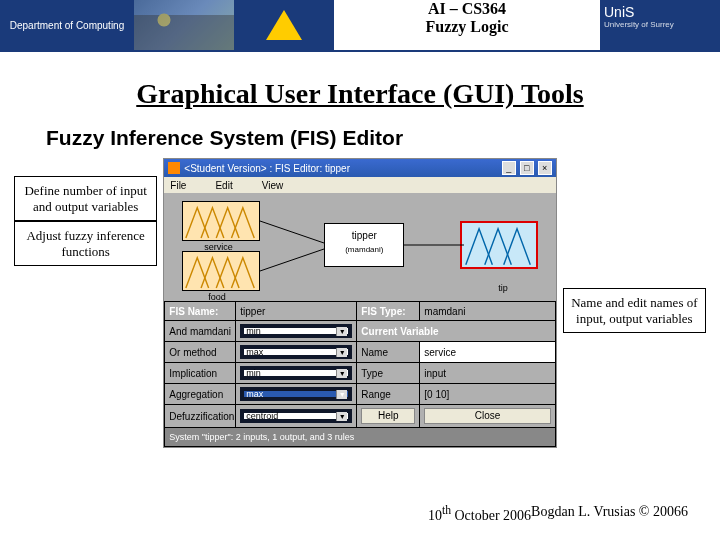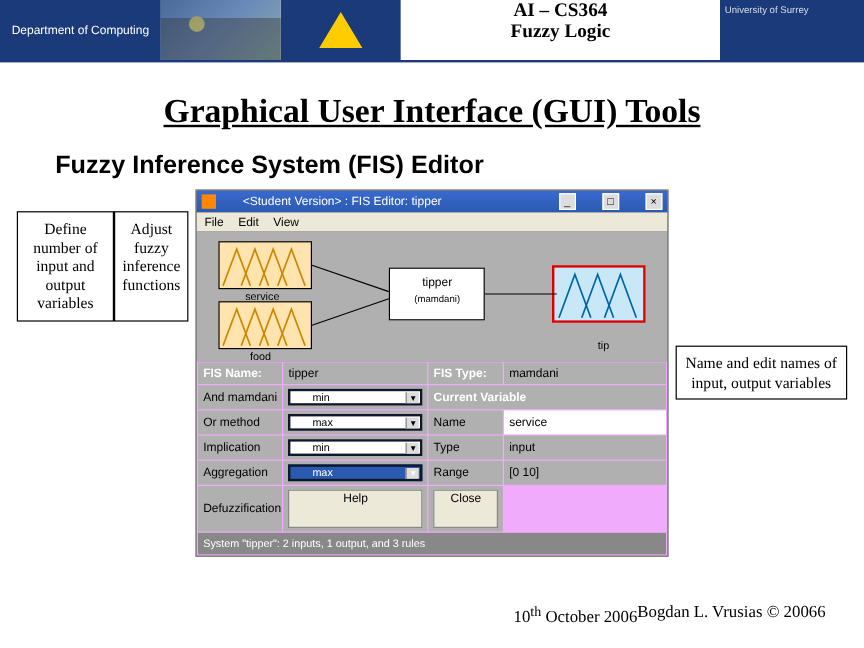--- a/index.html
+++ b/index.html
@@ -18,47 +18,47 @@
   .header-title div { font-size: 16px; font-weight: bold; }
   .header-right { width: 120px; background: #1a3a7a; color: #fff; font-family: Arial, sans-serif; font-size: 10px; padding: 4px; }
   .header-right .uni-s { font-size: 14px; }
 
   .slide-title { text-align: center; font-size: 28px; font-weight: bold; text-decoration: underline; margin: 26px 0 10px; }
 
   .section-heading { font-family: Arial, sans-serif; font-size: 21px; font-weight: bold; margin: 16px 0 8px 46px; }
 
   .content-row { display: flex; align-items: flex-start; padding: 0 14px; gap: 6px; }
 
-  .callouts-left { width: 145px; display: flex; flex-direction: row; padding-top: 18px; }
+  .callouts-left { width: 145px; display: flex; flex-direction: column; padding-top: 18px; align-items: flex-end; }
   .callouts-right { width: 145px; display: flex; flex-direction: column; gap: 60px; padding-top: 130px; justify-content: flex-end; }
   .callout { border: 1px solid #000; padding: 6px 4px; text-align: center; font-size: 13px; line-height: 1.2; background: #fff; }
 
   .fis-window { width: 398px; border: 1px solid #888; background: #4a4a4a; font-family: Tahoma, Arial, sans-serif; font-size: 10px; color: #000; }
-  .fis-titlebar { background: linear-gradient(#3a6ad0, #2a5ab0); height: 18px; display: flex; align-items: center; padding: 0 4px; color: #fff; gap: 22px; }
+  .fis-titlebar { background: linear-gradient(#3a6ad0, #2a5ab0); height: 18px; display: flex; align-items: center; padding: 0 4px; color: #fff; gap: 4px; }
   .fis-titlebar .icon { width: 12px; height: 12px; background: #f80; }
   .fis-titlebar .spacer { flex: 1; }
   .fis-titlebar .wbtn { width: 14px; height: 14px; background: #ddd; border: 1px solid #fff; color: #000; text-align: center; line-height: 12px; font-size: 9px; }
-  .fis-menu { background: #ece9d8; height: 16px; display: flex; gap: 12px; padding: 0 6px; align-items: center; color: #000; }
+  .fis-menu { background: #ece9d8; height: 16px; display: flex; gap: 29px; padding: 0 6px; align-items: center; color: #000; }
 
   .fis-diagram { background: #b0b0b0; height: 108px; position: relative; }
   .fis-input { position: absolute; width: 78px; height: 40px; border: 1px solid #000; background: #ffe4b0; }
   .fis-input.one { left: 18px; top: 8px; }
   .fis-input.two { left: 18px; top: 58px; }
   .fis-input svg { width: 100%; height: 100%; }
   .fis-center { position: absolute; left: 160px; top: 30px; width: 80px; height: 44px; border: 1px solid #000; background: #fff; text-align: center; font-size: 10px; padding-top: 6px; }
   .fis-output { position: absolute; right: 18px; top: 28px; width: 78px; height: 48px; border: 2px solid #d00; background: #c8e8f8; }
   .fis-label { position: absolute; font-size: 9px; }
 
-  .fis-grid { display: grid; grid-template-columns: 70px 120px 62px 1fr; background: #f0abfc; gap: 1px; padding: 1px; }
+  .fis-grid { display: grid; grid-template-columns: 70px 120px 62px 1fr; background: #000000; gap: 1px; padding: 1px; }
   .fis-cell { background: #b0b0b0; padding: 3px 4px; font-size: 10px; min-height: 18px; display: flex; align-items: center; }
   .fis-cell.dark { color: #fff; font-weight: bold; }
   .fis-cell.white { background: #fff; }
-  .fis-dropdown { background: #fff; width: 100%; height: 14px; border: 2px solid #0f172a; display: flex; align-items: center; padding: 0 18px; font-size: 9px; position: relative; text-align: right; }
+  .fis-dropdown { background: #fff; width: 100%; height: 14px; border: 4px solid #0f172a; display: flex; align-items: center; padding: 0 2px; font-size: 9px; position: relative; text-align: right; }
   .fis-dropdown::after { content: "▾"; position: absolute; right: 1px; font-size: 8px; background: #ddd; width: 10px; text-align: center; border-left: 1px solid #888; }
-  .fis-btn { background: #ece9d8; border: 1px solid #888; width: 100%; height: 32px; text-align: center; font-size: 10px; line-height: 14px; }
+  .fis-btn { background: #ece9d8; border: 1px solid #888; width: 100%; height: 16px; text-align: center; font-size: 10px; line-height: 14px; }
   .span4 { grid-column: span 4; }
   .span2 { grid-column: span 2; }
 
   .footer { position: absolute; bottom: 16px; left: 0; right: 0; display: flex; justify-content: flex-end; padding: 0 32px; font-size: 14px; }
 </style>
 </head>
 <body>
 
 <div class="header">
   <div class="header-left">
@@ -66,20 +66,21 @@
   </div>
   <div class="header-photo"></div>
   <div class="header-photo2">
       <div class="triangle"></div>
     </div>
   <div class="header-title">
     <div>AI – CS364</div>
     <div>Fuzzy Logic</div>
   </div>
   <div class="header-right">
+    <div class="uni-s">UniS</div>
     <div style="font-size:8px;opacity:.8">University of Surrey</div>
   </div>
 </div>
 
 <h1 class="slide-title">Graphical User Interface (GUI) Tools</h1>
 <h2 class="section-heading">Fuzzy Inference System (FIS) Editor</h2>
 
 <div class="content-row">
 
   <div class="callouts-left">
@@ -167,20 +168,23 @@
 
       <div class="fis-cell">Aggregation</div>
       <div class="fis-cell">
           <div class="fis-dropdown" style="background:#2a5ab0;color:#fff">max</div>
         </div>
       <div class="fis-cell">Range</div>
       <div class="fis-cell">[0 10]</div>
 
       <div class="fis-cell">Defuzzification</div>
       <div class="fis-cell">
+          <div class="fis-dropdown">centroid</div>
+        </div>
+      <div class="fis-cell">
           <div class="fis-btn">Help</div>
         </div>
       <div class="fis-cell">
           <div class="fis-btn">Close</div>
         </div>
 
       <div class="fis-cell span4" style="background:#888;color:#fff;font-size:9px">System "tipper": 2 inputs, 1 output, and 3 rules</div>
     </div>
   </div>
 

